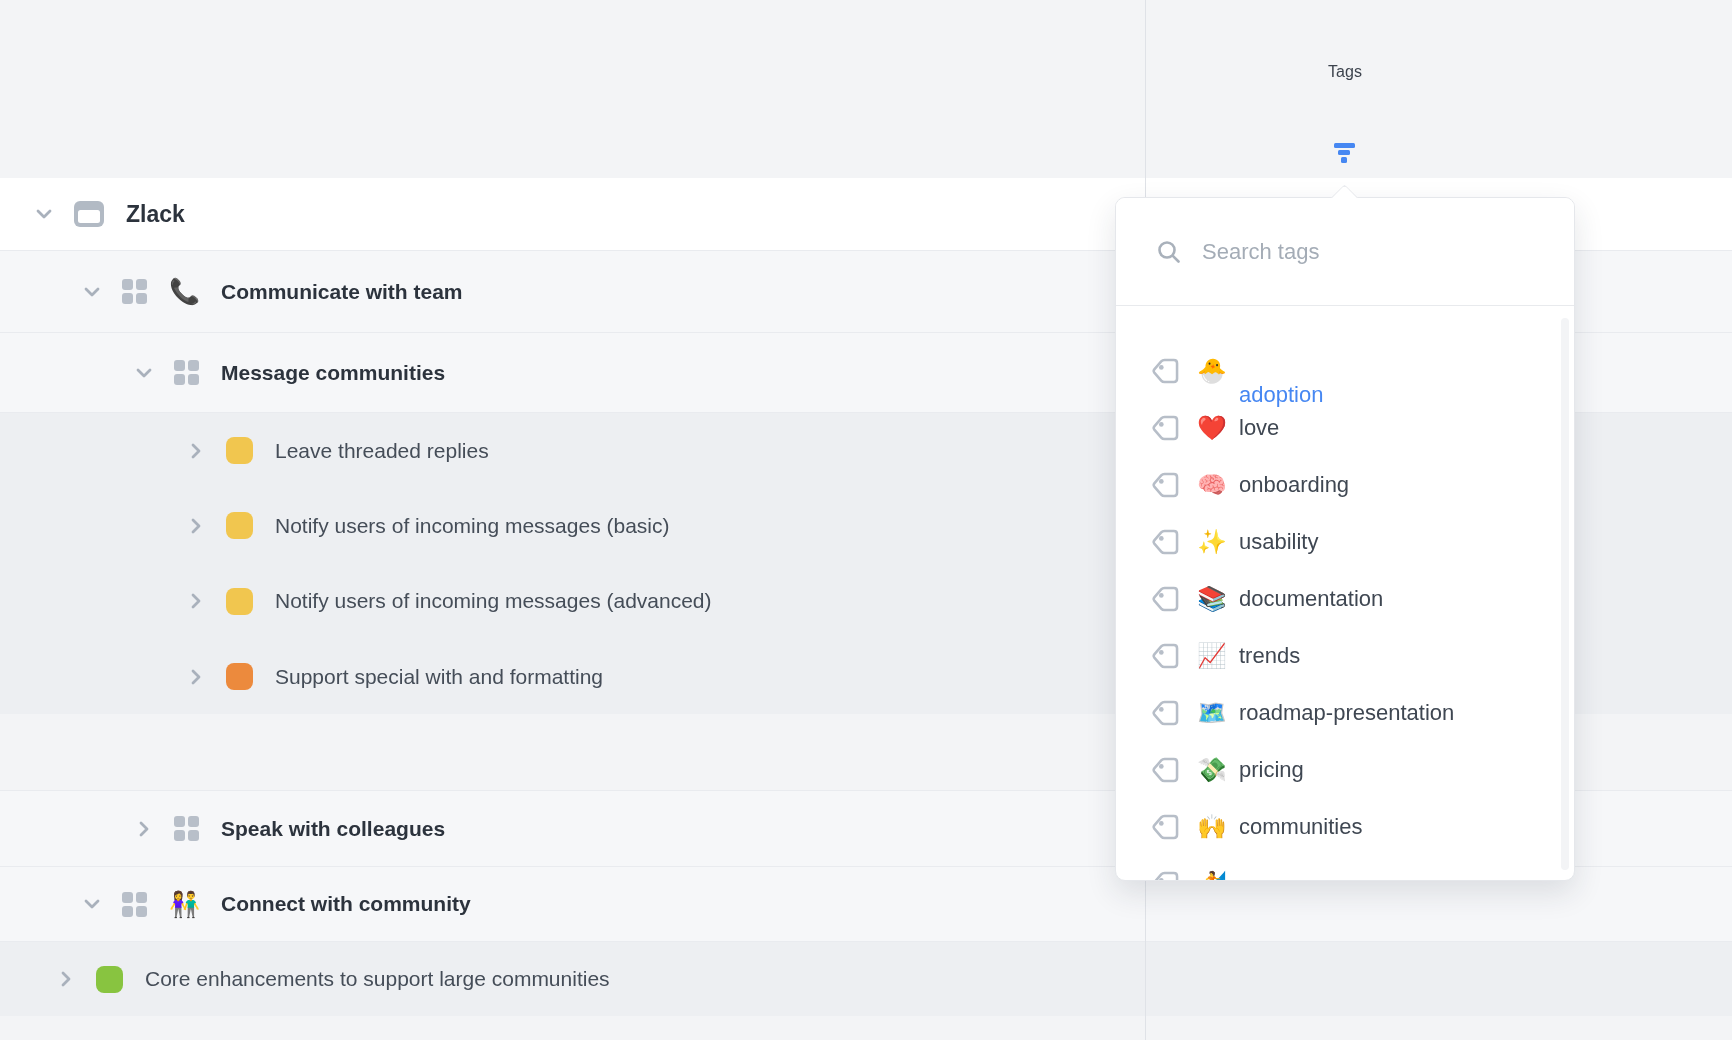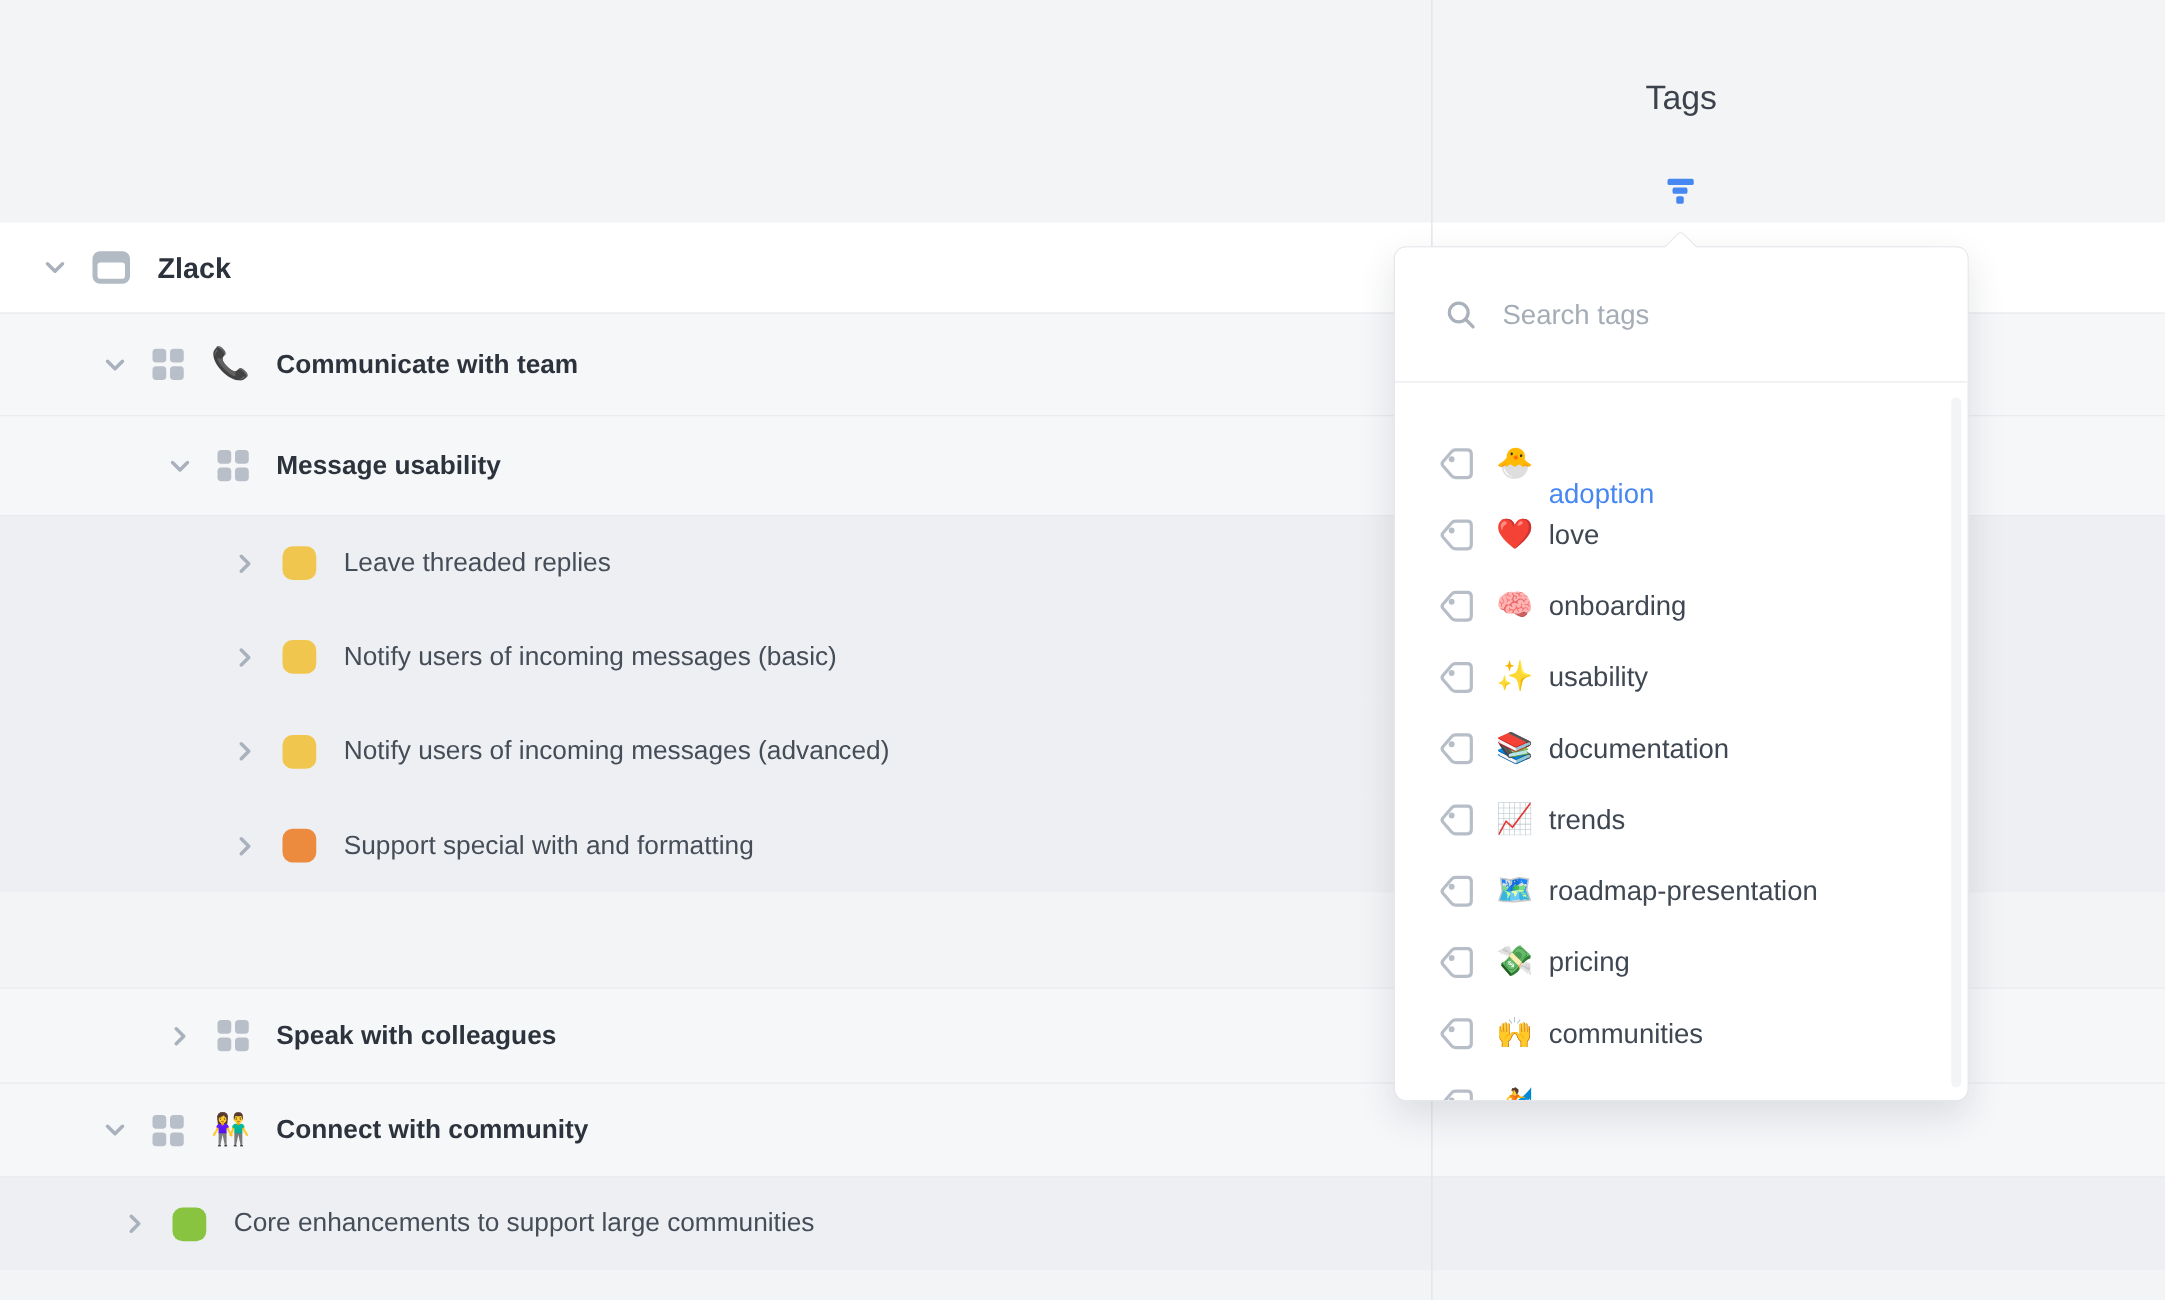--- a/index.html
+++ b/index.html
@@ -15,41 +15,41 @@
   .r3{top:412px;height:76px;background:#edeff2;}
   .r4{top:488px;height:75px;background:#edeff2;}
   .r5{top:563px;height:76px;background:#edeff2;}
   .r6{top:639px;height:75px;background:#edeff2;}
   .r7{top:714px;height:76px;background:#edeff2;}
   .r8{top:790px;height:76px;background:#f6f7f9;}
   .r9{top:866px;height:75px;background:#f6f7f9;}
   .r10{top:941px;height:75px;background:#edeff2;}
   .row-inner{display:flex;align-items:center;gap:22px;}
   .p-l1{padding-left:36px;} .p-l2{padding-left:84px;} .p-l3{padding-left:136px;} .p-l4{padding-left:188px;}
-  .p-l3b{padding-left:100px;}
+  .p-l3b{padding-left:58px;}
   .tree-label{font-size:21px;color:#454d58;white-space:nowrap;}
   .tree-label.bold{font-weight:700;color:#2c333d;font-size:21px;}
   .tree-label.xl{font-size:23px;}
   .chev{display:flex;align-items:center;justify-content:center;width:16px;flex:0 0 16px;cursor:pointer;}
   .emoji{font-size:25px;line-height:1;width:30px;text-align:center;flex:0 0 30px;}
 
   
   .win{position:relative;width:30px;height:26px;border-radius:6px;background:#b2bac4;flex:0 0 30px;}
   .win::after{content:"";position:absolute;left:4px;right:4px;top:9px;bottom:4px;background:#ffffff;border-radius:2.5px;}
 
   
   .grid{display:inline-grid;grid-template-columns:11px 11px;grid-template-rows:11px 11px;gap:3px;flex:0 0 25px;}
   .grid i{background:#b8bfc9;border-radius:3px;}
 
   
   .square{width:27px;height:27px;border-radius:8px;flex:0 0 27px;}
 
   
   .divider{position:absolute;left:1145px;top:0;width:1px;height:1040px;background:#dfe2e7;}
-  .tags-header{position:absolute;left:1145px;top:63px;width:400px;text-align:center;font-size:27px;font-weight:500;color:#3c434d;}
+  .tags-header{position:absolute;left:1145px;top:63px;width:400px;text-align:center;font-size:16px;font-weight:500;color:#3c434d;}
   .filter-icon{position:absolute;left:1333px;top:143px;width:22px;display:flex;flex-direction:column;align-items:center;gap:2px;cursor:pointer;}
   .filter-icon .b1{width:21px;height:5px;border-radius:1.5px;}
   .filter-icon .b2{width:12px;height:5px;border-radius:1.5px;}
   .filter-icon .b3{width:6px;height:6px;border-radius:1.5px;}
 
   
   .popover{position:absolute;left:1115px;top:197px;width:460px;height:684px;background:#ffffff;border:1px solid #e5e7eb;border-radius:10px;box-shadow:0 12px 30px rgba(30,40,60,.12);box-sizing:border-box;}
   .caret{position:absolute;left:219px;top:-10px;width:18px;height:18px;background:#ffffff;border-left:1px solid #e5e7eb;border-top:1px solid #e5e7eb;transform:rotate(45deg);border-top-left-radius:4px;}
   .popover-clip{position:absolute;left:0;top:0;right:0;bottom:0;border-radius:9px;overflow:hidden;}
   .search-row{position:absolute;left:0;top:0;right:0;height:108px;display:flex;align-items:center;padding-left:40px;gap:18px;border-bottom:1px solid #e8eaed;box-sizing:border-box;background:#fff;}
@@ -104,21 +104,21 @@
         <svg width="16" height="10" viewBox="0 0 16 10">
             <path d="M2 2 L8 8 L14 2" stroke="#a9b1bc" stroke-width="2.8" fill="none" stroke-linecap="round" stroke-linejoin="round"></path>
           </svg>
       </span>
       <span class="grid">
           <i></i>
           <i></i>
           <i></i>
           <i></i>
         </span>
-      <span class="tree-label bold">Message usability</span>
+      <span class="tree-label bold">Message communities</span>
     </div>
   </div>
 
   <div class="row r3 sep">
     <div class="row-inner p-l4">
       <span class="chev">
         <svg width="10" height="16" viewBox="0 0 10 16">
             <path d="M2 2 L8 8 L2 14" stroke="#a9b1bc" stroke-width="2.8" fill="none" stroke-linecap="round" stroke-linejoin="round"></path>
           </svg>
       </span>

